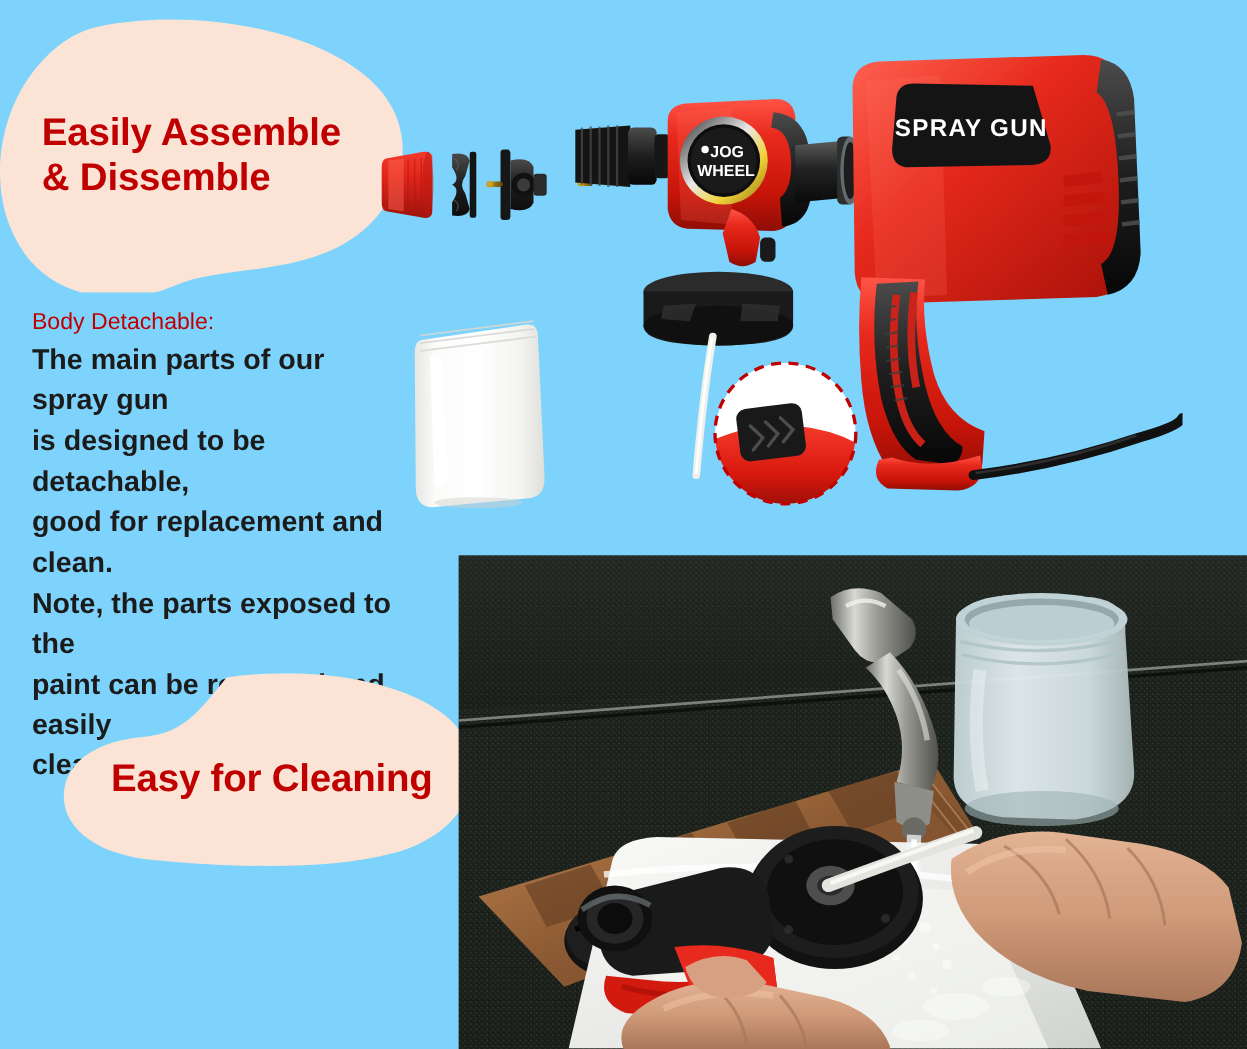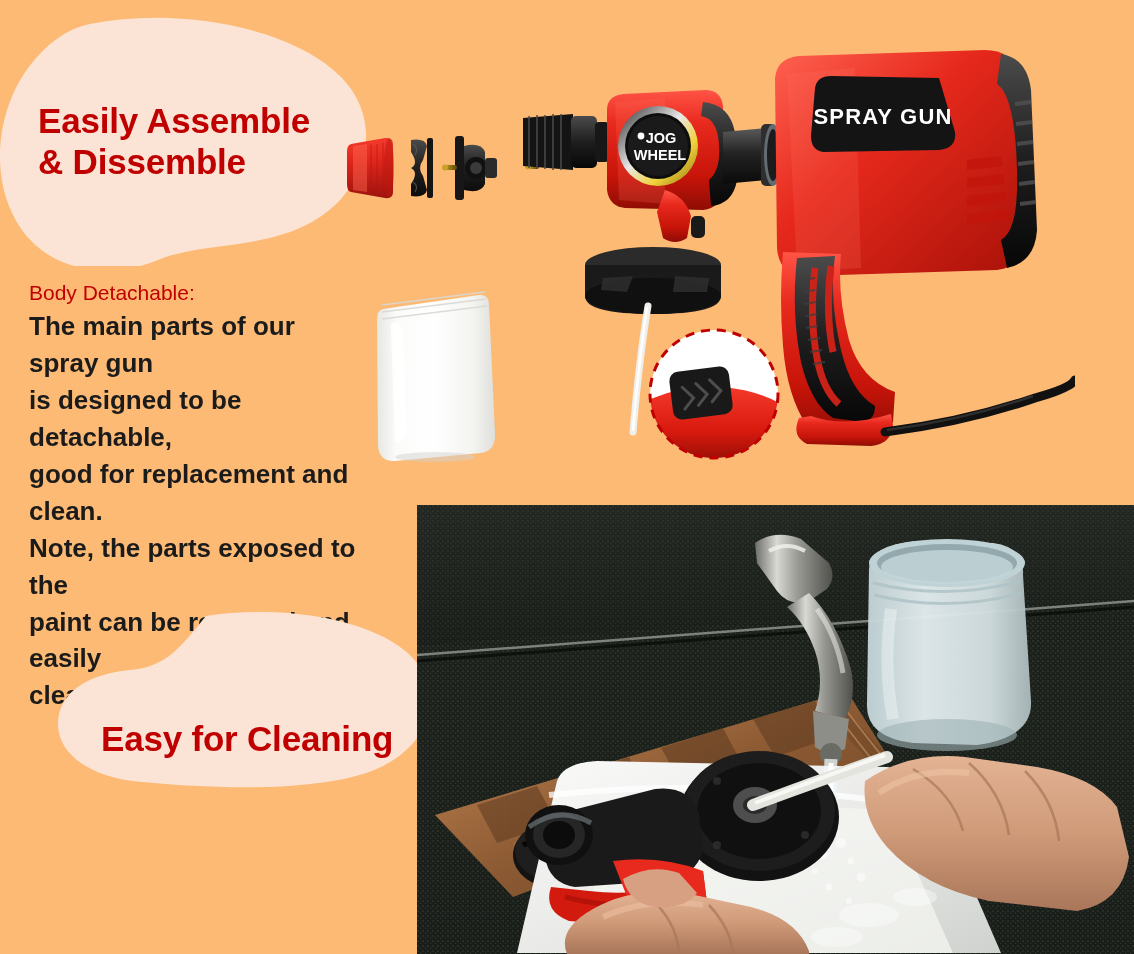--- a/index.html
+++ b/index.html
@@ -1,33 +1,33 @@
 <!DOCTYPE html>
 <html><head>
 <meta charset="utf-8">
 <style>
   html,body{margin:0;padding:0;background:#ffffff;}
   body{
     font-family:"Liberation Sans", sans-serif;
     width:1134px;height:954px;overflow:hidden;position:relative;
   }
-  .stage{position:relative;width:1134px;height:954px;background:#fdba74;overflow:hidden;}
+  .stage{position:relative;width:1134px;height:954px;background:#7dd3fc;overflow:hidden;}
 
   
   .blob{position:absolute;pointer-events:none;}
   #blob-top{left:-6px;top:16px;width:400px;height:250px;}
   #blob-bottom{left:56px;top:612px;width:380px;height:180px;}
 
   
   .headline{
     position:absolute;color:#C00000;font-weight:bold;
     line-height:1.18;letter-spacing:-0.2px;white-space:pre-line;
   }
   #headline-assemble{left:38px;top:100px;font-size:35px;}
-  #headline-cleaning{left:101px;top:718px;font-size:35px;}
+  #headline-cleaning{left:101px;top:687px;font-size:35px;}
 
   
   #body-block{position:absolute;left:29px;top:280px;width:330px;}
   #body-heading{color:#C00000;font-weight:normal;font-size:21px;line-height:1.25;margin:0 0 2px 0;}
   #body-paragraph{color:#1b1b1b;font-size:26px;line-height:1.42;margin:0;white-space:pre-line;font-weight:bold;}
 
   
   #photo-cleaning{
     position:absolute;left:417px;top:505px;width:717px;height:449px;overflow:hidden;
     background:#10130f;

